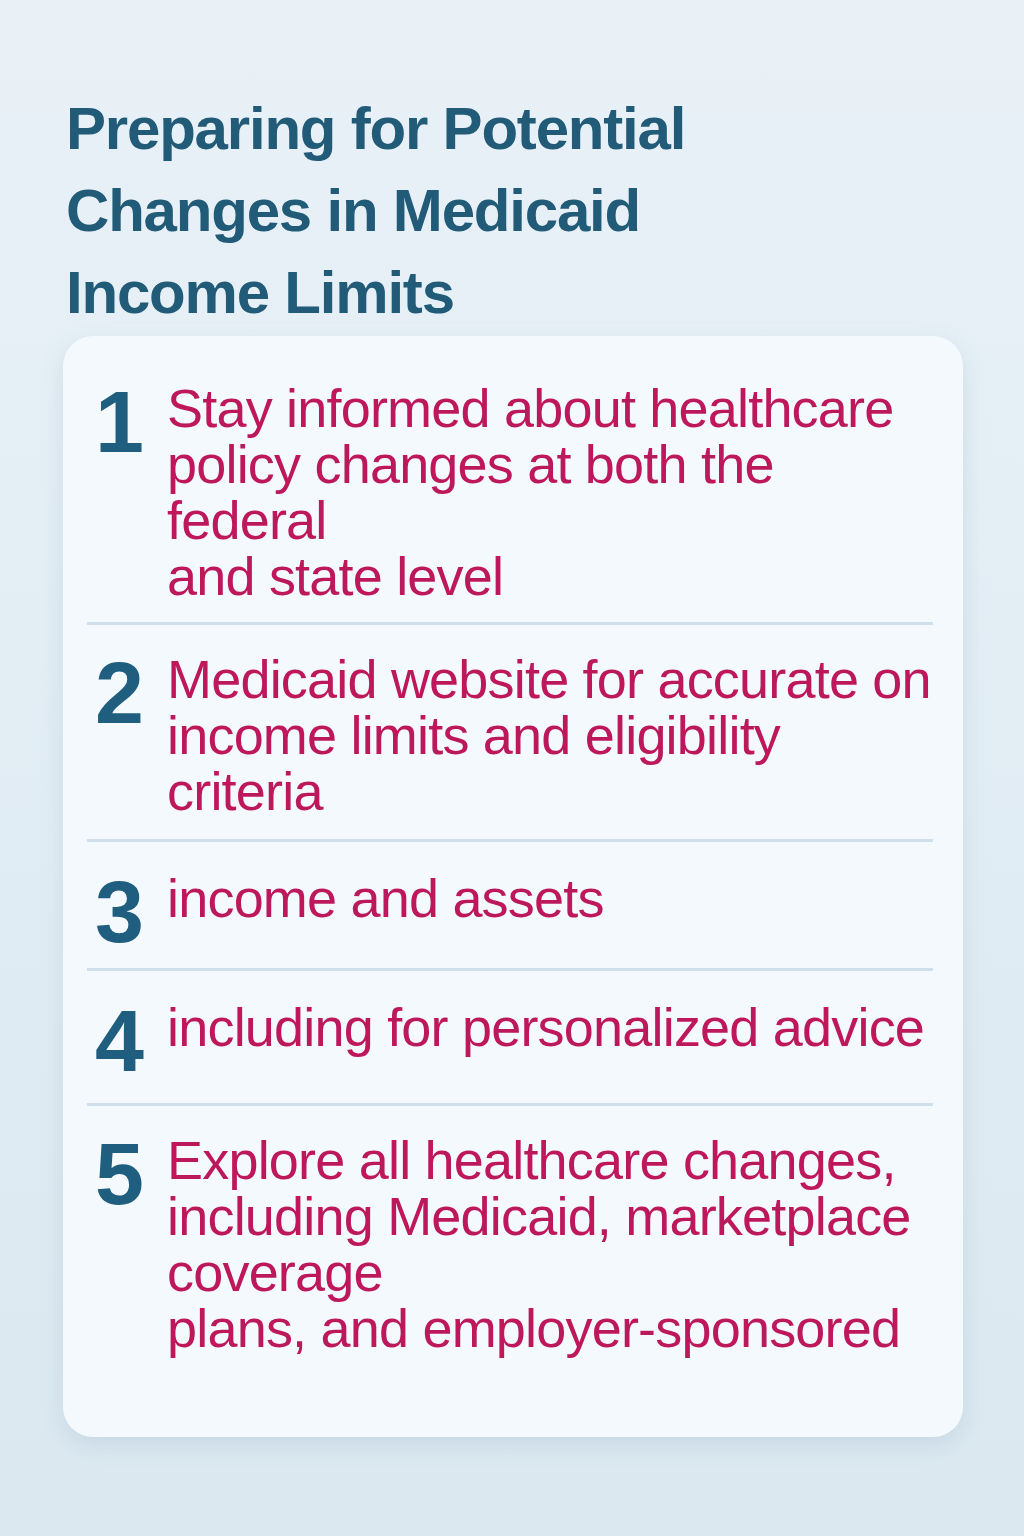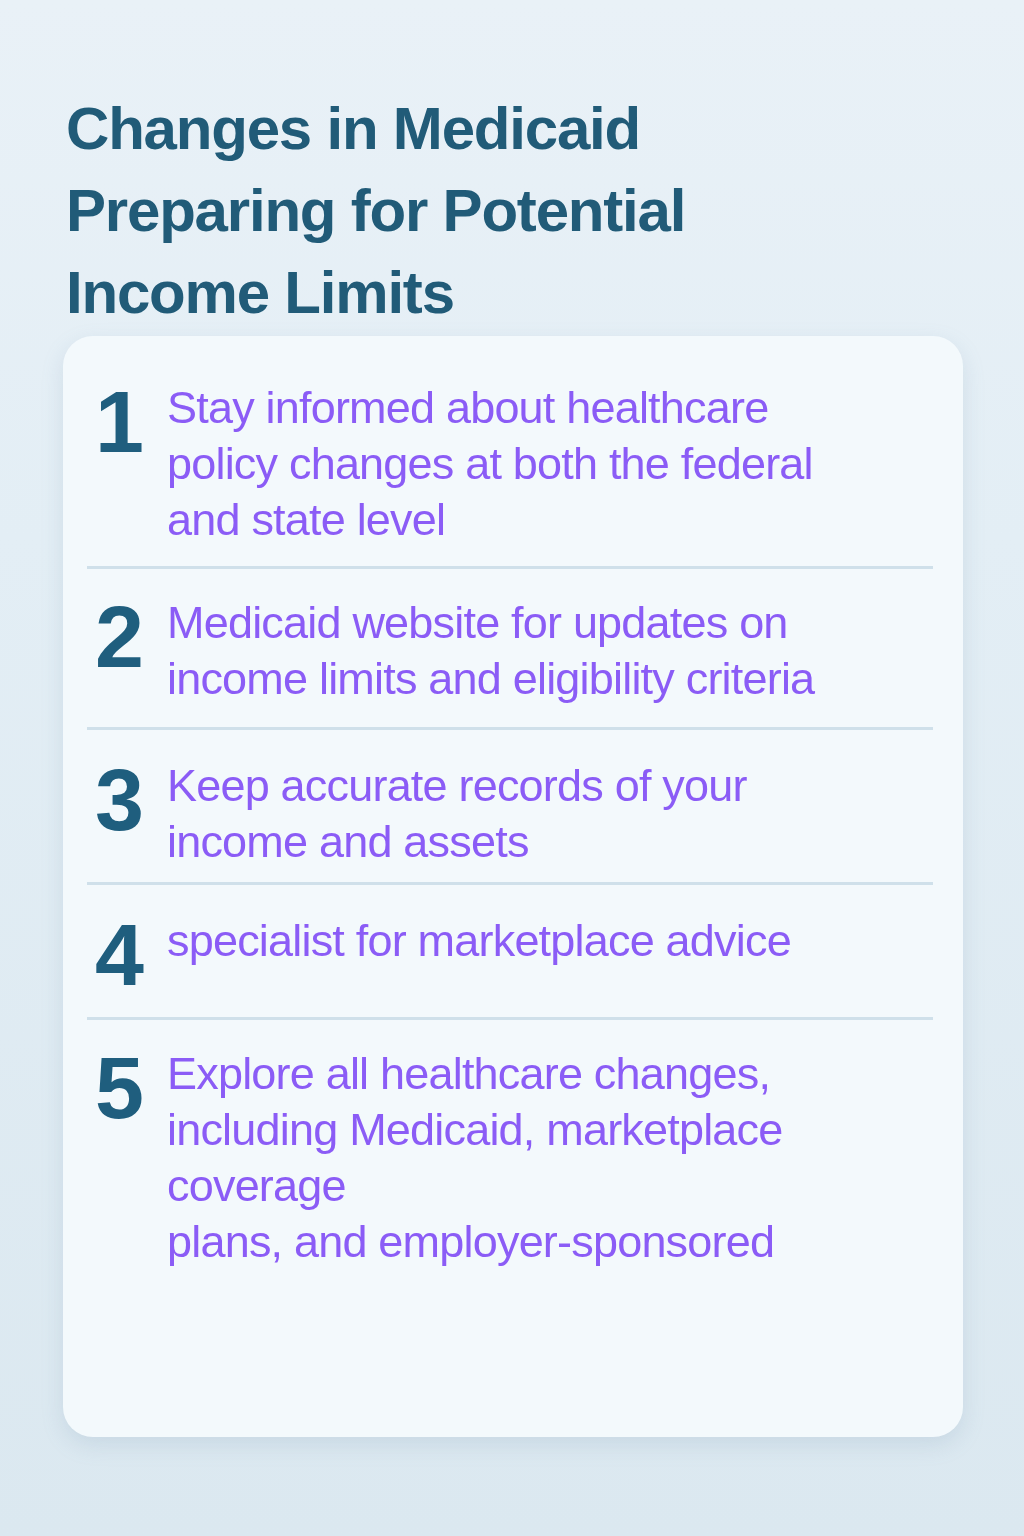--- a/index.html
+++ b/index.html
@@ -55,67 +55,66 @@
     padding-left: 8px;
     color: #1f5e7e;
     font-weight: 700;
     font-size: 88px;
     line-height: 88px;
     margin-top: -2px;
     letter-spacing: -2px;
   }
   .txt {
     flex: 1 1 auto;
-    color: #8b5cf6;
-    font-size: 45px;
+    color: #be185d;
+    font-size: 54px;
     line-height: 56px;
     letter-spacing: -0.8px;
   }
   .txt span { display: block; white-space: pre-wrap; }
 </style>
 </head>
 <body>
 
 <h1 class="title">
+  <span>Preparing for Potential</span>
   <span>Changes in Medicaid</span>
-  <span>Preparing for Potential</span>
   <span>Income Limits</span>
 </h1>
 
 <div class="card">
 
   <div class="row r1">
     <div class="num">1</div>
     <div class="txt">
       <span>Stay informed about healthcare</span>
       <span>policy changes at both the federal</span>
       <span>and state level</span>
     </div>
   </div>
 
   <div class="row r2">
     <div class="num">2</div>
     <div class="txt">
-      <span>Medicaid website for updates on</span>
+      <span>Medicaid website for accurate on</span>
       <span>income limits and eligibility criteria</span>
     </div>
   </div>
 
   <div class="row r3">
     <div class="num">3</div>
     <div class="txt">
-      <span>Keep accurate records of your</span>
       <span>income and assets</span>
     </div>
   </div>
 
   <div class="row r4">
     <div class="num">4</div>
     <div class="txt">
-      <span>specialist for marketplace advice</span>
+      <span>including for personalized advice</span>
     </div>
   </div>
 
   <div class="row r5">
     <div class="num">5</div>
     <div class="txt">
       <span>Explore all healthcare changes,</span>
       <span>including Medicaid, marketplace</span>
       <span>coverage</span>
       <span>plans, and employer-sponsored</span>

